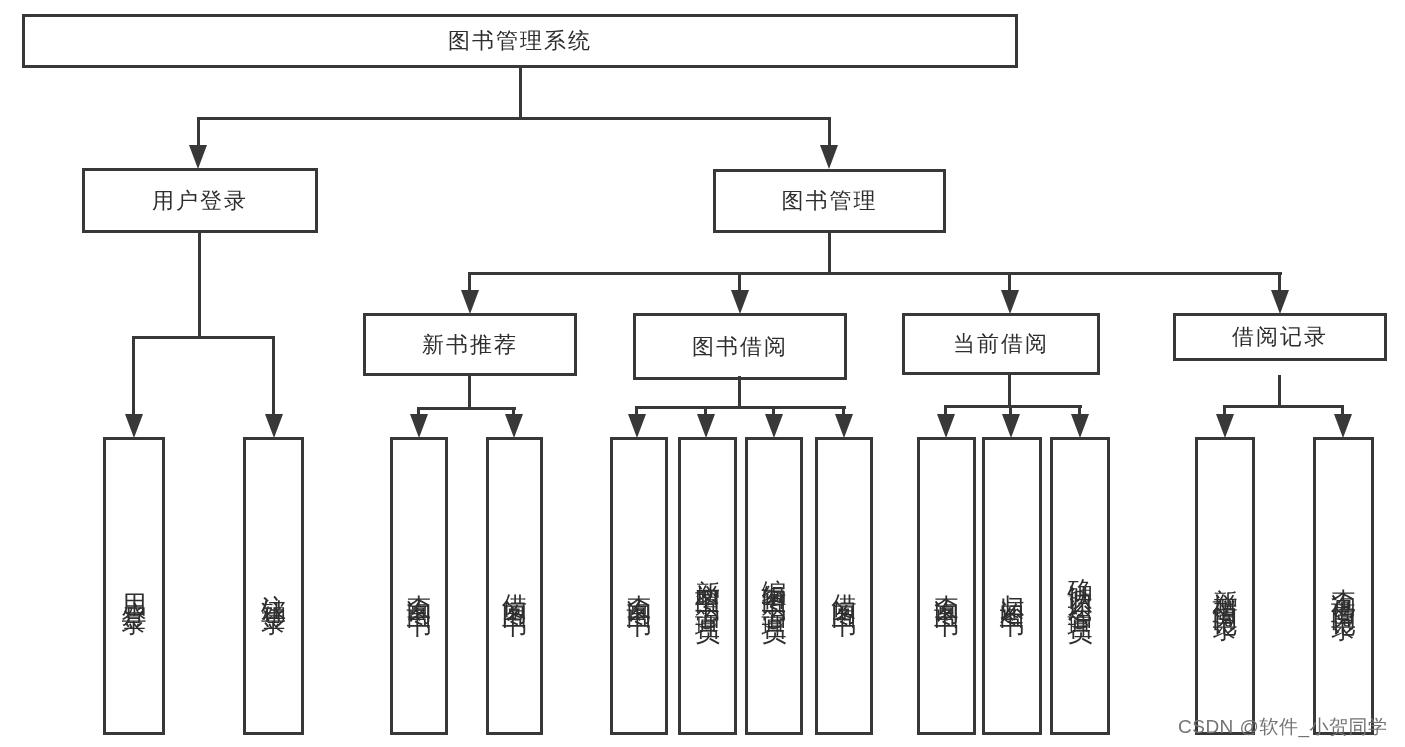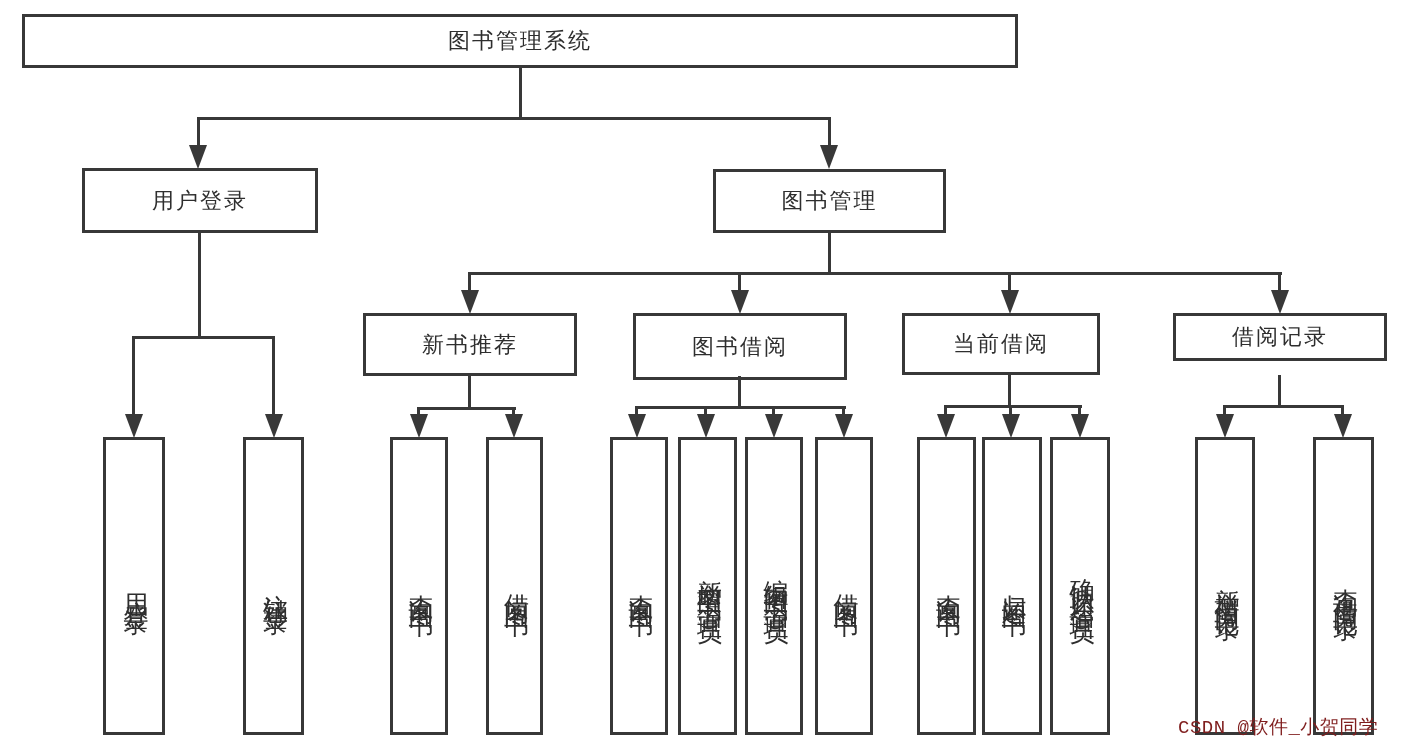--- a/index.html
+++ b/index.html
@@ -1,18 +1,18 @@
 <!DOCTYPE html>
 <html lang="zh"><head>
 <meta charset="utf-8">
 <style>
   html,body{margin:0;padding:0;background:#ffffff;}
   .canvas{
     position:relative;width:1405px;height:747px;background:#ffffff;
-    font-family:Liberation Mono, monospace;overflow:hidden;
+    font-family:Liberation Sans, sans-serif;overflow:hidden;
   }
   .box{
     position:absolute;box-sizing:border-box;background:#ffffff;
     border:3px solid #383838;color:#2e2e2e;
     display:flex;align-items:center;justify-content:center;
   }
   .hdr-label{font-size:22px;letter-spacing:2px;white-space:nowrap;}
   .leaf .v-label{
     writing-mode:vertical-rl;text-orientation:mixed;
     font-size:25px;line-height:1;letter-spacing:6px;white-space:nowrap;
@@ -20,21 +20,21 @@
   .line{position:absolute;background:#383838;}
   .vline{width:3px;}
   .hline{height:3px;}
   .arrow{
     position:absolute;width:0;height:0;
     border-left:9px solid transparent;border-right:9px solid transparent;
     border-top:24px solid #383838;
   }
   .watermark{
     position:absolute;left:1178px;top:714px;
-    font-size:19px;color:#7f1d1d;letter-spacing:0.5px;white-space:nowrap;
+    font-size:19px;color:#737373;letter-spacing:0.5px;white-space:nowrap;
   }
 </style>
 </head>
 <body>
 
 <div class="canvas">
 
   <div class="box" style="left:22px;top:14px;width:996px;height:54px">
     <span class="hdr-label">图书管理系统</span>
   </div>

